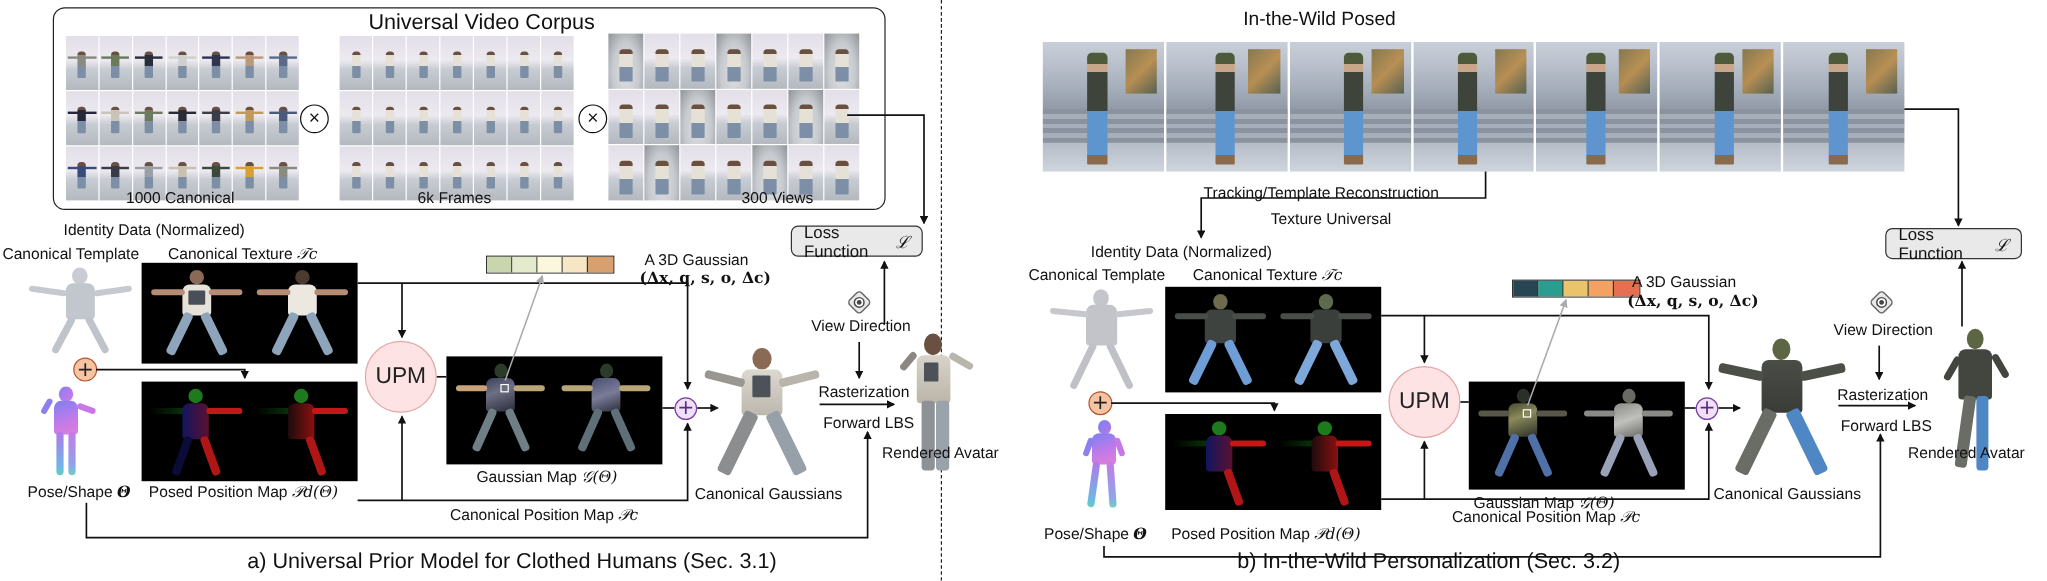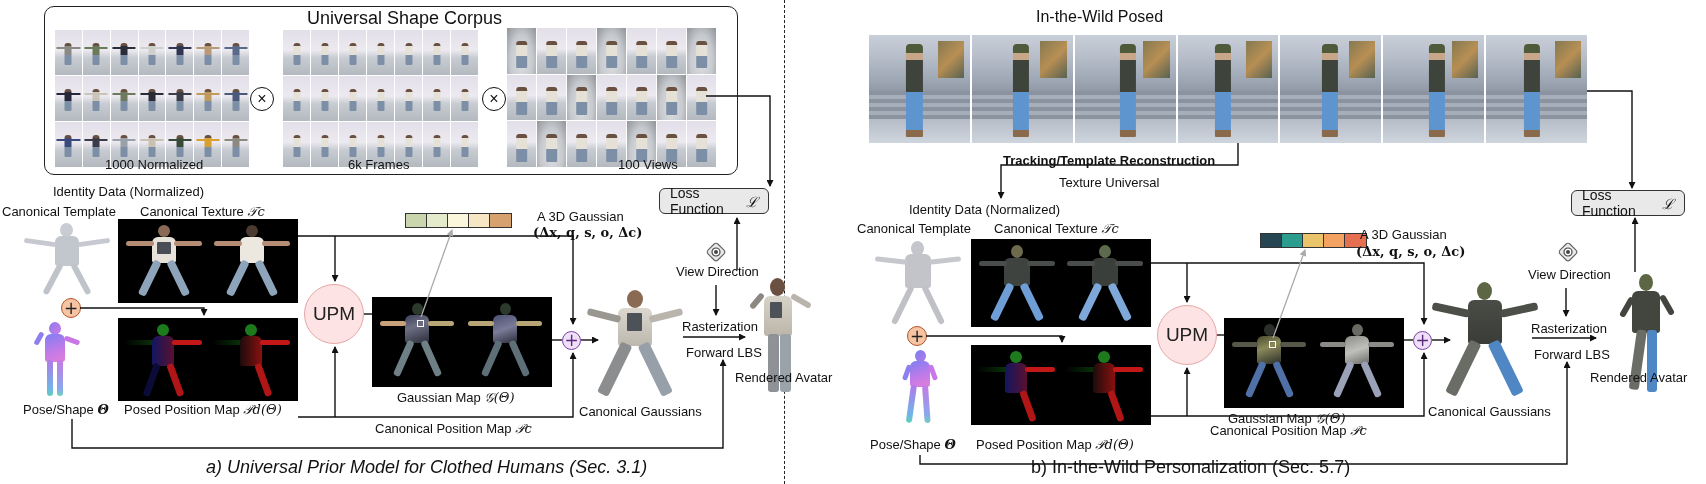--- a/index.html
+++ b/index.html
@@ -59,21 +59,21 @@
   .camera { position:absolute; width:20px; height:20px; }
 </style>
 </head>
 <body>
 
 <div class="divider"></div>
 
 <div>
 
   <div class="abs corpus-box"></div>
-  <div class="txt xl" style="left:307px; top:9px;">Universal Shape Corpus</div>
+  <div class="txt xl" style="left:307px; top:9px;">Universal Video Corpus</div>
 
   <div class="grid" style="left:55px; top:30px; width:194px; height:137px; grid-template-columns:repeat(7,1fr); grid-template-rows:repeat(3,1fr);" id="gridA">
       <div class="thumb studio">
         <div class="person" style="top: 28%; width: 26%; height: 50%; background: linear-gradient(rgb(106, 80, 64) 0px, rgb(106, 80, 64) 14%, rgb(138, 138, 130) 14%, rgb(138, 138, 130) 55%, rgb(125, 143, 166) 55%, rgb(125, 143, 166) 100%); border-radius: 3px 3px 1px 1px;"></div>
         <div class="person" style="top: 38%; width: 86%; height: 5%; background: rgb(138, 138, 130);"></div>
       </div>
       <div class="thumb studio">
         <div class="person" style="top: 28%; width: 26%; height: 50%; background: linear-gradient(rgb(106, 80, 64) 0px, rgb(106, 80, 64) 14%, rgb(107, 122, 90) 14%, rgb(107, 122, 90) 55%, rgb(125, 143, 166) 55%, rgb(125, 143, 166) 100%); border-radius: 3px 3px 1px 1px;"></div>
         <div class="person" style="top: 38%; width: 86%; height: 5%; background: rgb(107, 122, 90);"></div>
       </div>
@@ -147,21 +147,21 @@
       </div>
       <div class="thumb studio">
         <div class="person" style="top: 28%; width: 26%; height: 50%; background: linear-gradient(rgb(106, 80, 64) 0px, rgb(106, 80, 64) 14%, rgb(216, 160, 48) 14%, rgb(216, 160, 48) 55%, rgb(125, 143, 166) 55%, rgb(125, 143, 166) 100%); border-radius: 3px 3px 1px 1px;"></div>
         <div class="person" style="top: 38%; width: 86%; height: 5%; background: rgb(216, 160, 48);"></div>
       </div>
       <div class="thumb studio">
         <div class="person" style="top: 28%; width: 26%; height: 50%; background: linear-gradient(rgb(106, 80, 64) 0px, rgb(106, 80, 64) 14%, rgb(138, 138, 128) 14%, rgb(138, 138, 128) 55%, rgb(125, 143, 166) 55%, rgb(125, 143, 166) 100%); border-radius: 3px 3px 1px 1px;"></div>
         <div class="person" style="top: 38%; width: 86%; height: 5%; background: rgb(138, 138, 128);"></div>
       </div>
     </div>
-  <div class="txt" style="left:105px; top:158px;">1000 Normalized</div>
+  <div class="txt" style="left:105px; top:158px;">1000 Canonical</div>
 
   <div class="otimes" style="left:250px; top:87px;">×</div>
 
   <div class="grid" style="left:283px; top:30px; width:195px; height:137px; grid-template-columns:repeat(7,1fr); grid-template-rows:repeat(3,1fr);" id="gridB">
       <div class="thumb studio">
         <div class="person" style="top: 28%; width: 26%; height: 50%; background: linear-gradient(rgb(106, 80, 64) 0px, rgb(106, 80, 64) 14%, rgb(230, 225, 214) 14%, rgb(230, 225, 214) 55%, rgb(125, 143, 166) 55%, rgb(125, 143, 166) 100%); border-radius: 3px 3px 1px 1px;"></div>
       </div>
       <div class="thumb studio">
         <div class="person" style="top: 28%; width: 26%; height: 50%; background: linear-gradient(rgb(106, 80, 64) 0px, rgb(106, 80, 64) 14%, rgb(230, 225, 214) 14%, rgb(230, 225, 214) 55%, rgb(125, 143, 166) 55%, rgb(125, 143, 166) 100%); border-radius: 3px 3px 1px 1px;"></div>
       </div>
@@ -285,21 +285,21 @@
       <div class="thumb studio2">
         <div class="person" style="top: 28%; width: 40%; height: 60%; background: linear-gradient(rgb(106, 80, 64) 0px, rgb(106, 80, 64) 14%, rgb(230, 225, 214) 14%, rgb(230, 225, 214) 55%, rgb(125, 143, 166) 55%, rgb(125, 143, 166) 100%); border-radius: 3px 3px 1px 1px;"></div>
       </div>
       <div class="thumb studio">
         <div class="person" style="top: 28%; width: 40%; height: 60%; background: linear-gradient(rgb(106, 80, 64) 0px, rgb(106, 80, 64) 14%, rgb(230, 225, 214) 14%, rgb(230, 225, 214) 55%, rgb(125, 143, 166) 55%, rgb(125, 143, 166) 100%); border-radius: 3px 3px 1px 1px;"></div>
       </div>
       <div class="thumb studio">
         <div class="person" style="top: 28%; width: 40%; height: 60%; background: linear-gradient(rgb(106, 80, 64) 0px, rgb(106, 80, 64) 14%, rgb(230, 225, 214) 14%, rgb(230, 225, 214) 55%, rgb(125, 143, 166) 55%, rgb(125, 143, 166) 100%); border-radius: 3px 3px 1px 1px;"></div>
       </div>
     </div>
-  <div class="txt" style="left:618px; top:158px;">100 Views</div>
+  <div class="txt" style="left:618px; top:158px;">300 Views</div>
 
   <div class="txt" style="left:53px; top:185px;">Identity Data (Normalized)</div>
   <div class="txt" style="left:2px; top:205px;">Canonical Template</div>
   <div class="txt" style="left:140px; top:205px;"><span>Canonical Texture </span><span class="math">𝒯c</span></div>
 
   <div class="fig" style="left:22px; top:222px; width:90px; height:76px;">
     <div class="head" style="left:38px; top:1px; width:13px; height:14px; background:#c9ccd2;"></div>
     <div class="torso" style="left:33px; top:14px; width:24px; height:30px; background:#c2c6cd;"></div>
     <div class="arm" style="left:2px; top:18px; width:32px; background:#c6c9cf; transform:rotate(8deg);"></div>
     <div class="arm" style="left:56px; top:18px; width:32px; background:#c6c9cf; transform:rotate(-8deg);"></div>
@@ -424,21 +424,21 @@
     <div class="leg" style="left:20px; top:56px; height:58px; width:11px; background:#8e9296;"></div>
     <div class="leg" style="left:32px; top:56px; height:58px; width:11px; background:#9aa2aa;"></div>
   </div>
   <div class="txt" style="left:735px; top:371px;">Rendered Avatar</div>
 
   <div class="loss" style="left:659px; top:188px; width:110px;">
       <span>Loss Function </span>
       <span class="math">ℒ</span>
     </div>
 
-  <div class="txt xl" style="left:206px; top:458px;font-style:italic;">a) Universal Prior Model for Clothed Humans (Sec. 3.1)</div>
+  <div class="txt xl" style="left:206px; top:458px;">a) Universal Prior Model for Clothed Humans (Sec. 3.1)</div>
 </div>
 
 <div>
   <div class="txt lg" style="left:1036px; top:9px;">In-the-Wild Posed</div>
   <div class="abs" style="left:869px; top:35px; width:718px; height:108px; display:flex; gap:2px;" id="videoStrip">
       <div class="thumb street" style="flex: 1 1 0%;">
         <div class="person" style="top: 8%; width: 16%; height: 86%; z-index: 2; background: linear-gradient(rgb(79, 90, 58) 0px, rgb(79, 90, 58) 10%, rgb(200, 166, 138) 10%, rgb(200, 166, 138) 17%, rgb(62, 67, 60) 17%, rgb(62, 67, 60) 52%, rgb(95, 149, 207) 52%, rgb(95, 149, 207) 92%, rgb(138, 106, 74) 92%, rgb(138, 106, 74) 100%); border-radius: 4px 4px 1px 1px; left: 45%;"></div>
       </div>
       <div class="thumb street" style="flex: 1 1 0%;">
         <div class="person" style="top: 8%; width: 16%; height: 86%; z-index: 2; background: linear-gradient(rgb(79, 90, 58) 0px, rgb(79, 90, 58) 10%, rgb(200, 166, 138) 10%, rgb(200, 166, 138) 17%, rgb(62, 67, 60) 17%, rgb(62, 67, 60) 52%, rgb(95, 149, 207) 52%, rgb(95, 149, 207) 92%, rgb(138, 106, 74) 92%, rgb(138, 106, 74) 100%); border-radius: 4px 4px 1px 1px; left: 49%;"></div>
@@ -453,21 +453,21 @@
         <div class="person" style="top: 8%; width: 16%; height: 86%; z-index: 2; background: linear-gradient(rgb(79, 90, 58) 0px, rgb(79, 90, 58) 10%, rgb(200, 166, 138) 10%, rgb(200, 166, 138) 17%, rgb(62, 67, 60) 17%, rgb(62, 67, 60) 52%, rgb(95, 149, 207) 52%, rgb(95, 149, 207) 92%, rgb(138, 106, 74) 92%, rgb(138, 106, 74) 100%); border-radius: 4px 4px 1px 1px; left: 49%;"></div>
       </div>
       <div class="thumb street" style="flex: 1 1 0%;">
         <div class="person" style="top: 8%; width: 16%; height: 86%; z-index: 2; background: linear-gradient(rgb(79, 90, 58) 0px, rgb(79, 90, 58) 10%, rgb(200, 166, 138) 10%, rgb(200, 166, 138) 17%, rgb(62, 67, 60) 17%, rgb(62, 67, 60) 52%, rgb(95, 149, 207) 52%, rgb(95, 149, 207) 92%, rgb(138, 106, 74) 92%, rgb(138, 106, 74) 100%); border-radius: 4px 4px 1px 1px; left: 53%;"></div>
       </div>
       <div class="thumb street" style="flex: 1 1 0%;">
         <div class="person" style="top: 8%; width: 16%; height: 86%; z-index: 2; background: linear-gradient(rgb(79, 90, 58) 0px, rgb(79, 90, 58) 10%, rgb(200, 166, 138) 10%, rgb(200, 166, 138) 17%, rgb(62, 67, 60) 17%, rgb(62, 67, 60) 52%, rgb(95, 149, 207) 52%, rgb(95, 149, 207) 92%, rgb(138, 106, 74) 92%, rgb(138, 106, 74) 100%); border-radius: 4px 4px 1px 1px; left: 45%;"></div>
       </div>
     </div>
 
-  <div class="txt" style="left:1003px; top:154px;font-weight:bold;">Tracking/Template Reconstruction</div>
+  <div class="txt" style="left:1003px; top:154px;">Tracking/Template Reconstruction</div>
   <div class="txt" style="left:1059px; top:176px;">Texture Universal</div>
 
   <div class="txt" style="left:909px; top:203px;">Identity Data (Normalized)</div>
   <div class="txt" style="left:857px; top:222px;">Canonical Template</div>
   <div class="txt" style="left:994px; top:222px;"><span>Canonical Texture </span><span class="math">𝒯c</span></div>
 
   <div class="fig" style="left:873px; top:240px; width:90px; height:90px;">
     <div class="head" style="left:38px; top:1px; width:13px; height:15px; background:#c4c6cb;"></div>
     <div class="torso" style="left:32px; top:14px; width:26px; height:34px; background:#c2c4c9;"></div>
     <div class="arm" style="left:2px; top:18px; width:32px; background:#c6c8cd; transform:rotate(6deg);"></div>
@@ -589,21 +589,21 @@
     <div class="leg" style="left:27px; top:56px; height:60px; width:10px; background:#6a6c66; transform:rotate(8deg);"></div>
     <div class="leg" style="left:37px; top:56px; height:62px; width:10px; background:#4f86c4;"></div>
   </div>
   <div class="txt" style="left:1590px; top:371px;">Rendered Avatar</div>
 
   <div class="loss" style="left:1571px; top:190px; width:114px;">
       <span>Loss Function </span>
       <span class="math">ℒ</span>
     </div>
 
-  <div class="txt xl" style="left:1031px; top:458px;">b) In-the-Wild Personalization (Sec. 5.7)</div>
+  <div class="txt xl" style="left:1031px; top:458px;">b) In-the-Wild Personalization (Sec. 3.2)</div>
 </div>
 
 <svg class="wires" width="1706" height="484">
   <defs>
     <marker id="ah" markerWidth="7" markerHeight="7" refX="6" refY="3.5" orient="auto" markerUnits="userSpaceOnUse">
       <path d="M0,0 L7,3.5 L0,7 Z" fill="#111"></path>
     </marker>
     <marker id="ahg" markerWidth="7" markerHeight="7" refX="6" refY="3.5" orient="auto" markerUnits="userSpaceOnUse">
       <path d="M0,0 L7,3.5 L0,7 Z" fill="#aaa"></path>
     </marker>

